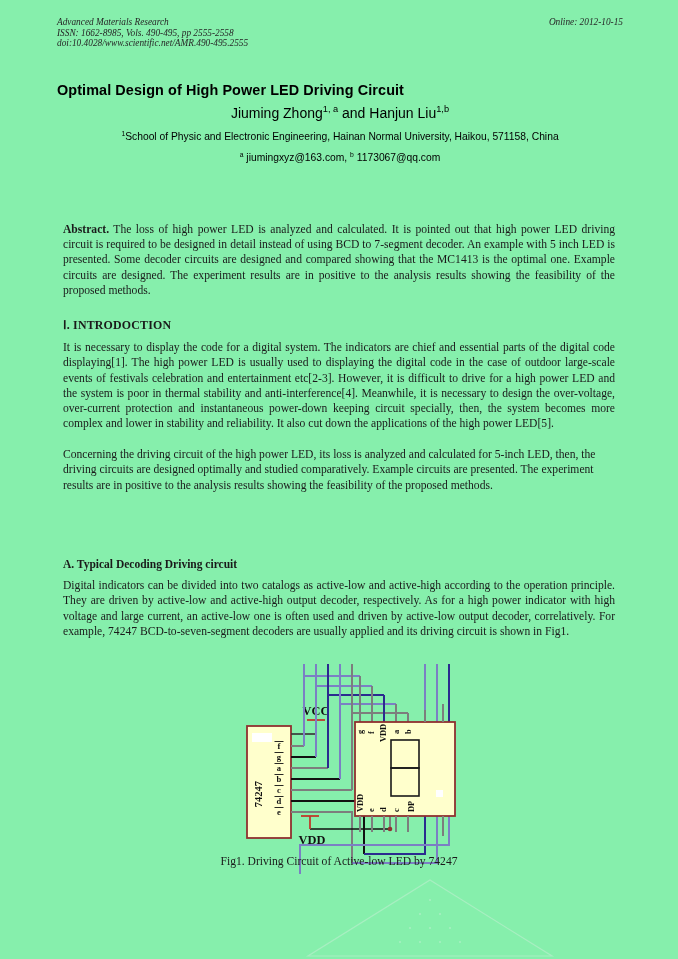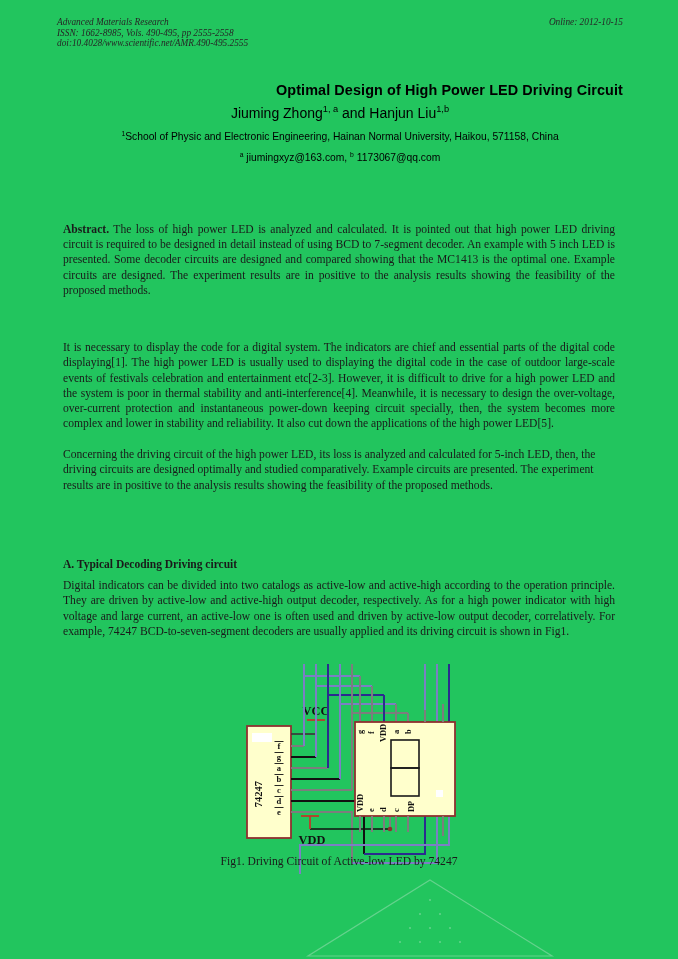--- a/index.html
+++ b/index.html
@@ -5,21 +5,21 @@
 <style>
   html, body {
     margin: 0;
     padding: 0;
     background: #6e6e6e;
   }
   .page {
     position: relative;
     width: 678px;
     height: 959px;
-    background: #22c55e;
+    background: #86efac;
     overflow: hidden;
     font-family: "Liberation Serif", "DejaVu Serif", serif;
     color: #1a1a1a;
     box-sizing: border-box;
   }
 
   
   .runhead {
     position: absolute;
     left: 57px;
@@ -39,21 +39,21 @@
   .runhead-left { white-space: nowrap; }
   .runhead-right { white-space: nowrap; }
   .runhead-line { white-space: nowrap; display: block; }
 
   
   .title {
     position: absolute;
     left: 57px;
     top: 82px;
     width: 566px;
-    text-align: right;
+    text-align: left;
     font-family: "Liberation Sans", sans-serif;
     font-weight: bold;
     font-size: 14.4px;
     letter-spacing: 0.1px;
     color: #000;
   }
   .authors {
     position: absolute;
     left: 57px;
     top: 105px;
@@ -198,20 +198,21 @@
 
   <div class="emails">
     <sup class="sm">a</sup><span> jiumingxyz@163.com, </span><sup class="sm">b</sup><span> 1173067@qq.com</span>
   </div>
 
 
   <div class="abstract">
     <b>Abstract.</b><span> The loss of high power LED is analyzed and calculated. It is pointed out that high power LED driving circuit is required to be designed in detail instead of using BCD to 7-segment decoder. An example with 5 inch LED is presented. Some decoder circuits are designed and compared showing that the MC1413 is the optimal one. Example circuits are designed. The experiment results are in positive to the analysis results showing the feasibility of the proposed methods.</span>
   </div>
 
+  <div class="h1" style="top:318px;">Ⅰ. INTRODOCTION</div>
   <div class="para" style="top:340px;">It is necessary to display the code for a digital system. The indicators are chief and essential parts of the digital code displaying[1]. The high power LED is usually used to displaying the digital code in the case of outdoor large-scale events of festivals celebration and entertainment etc[2-3]. However, it is difficult to drive for a high power LED and the system is poor in thermal stability and anti-interference[4]. Meanwhile, it is necessary to design the over-voltage, over-current protection and instantaneous power-down keeping circuit specially, then, the system becomes more complex and lower in stability and reliability. It also cut down the applications of the high power LED[5].</div>
   <div class="para noj" style="top:447px;">Concerning the driving circuit of the high power LED, its loss is analyzed and calculated for 5-inch LED, then, the driving circuits are designed optimally and studied comparatively. Example circuits are presented. The experiment results are in positive to the analysis results showing the feasibility of the proposed methods.</div>
 
   <div class="h2" style="top:558px;">A. Typical Decoding Driving circuit</div>
   <div class="para" style="top:578px;">Digital indicators can be divided into two catalogs as active-low and active-high according to the operation principle. They are driven by active-low and active-high output decoder, respectively. As for a high power indicator with high voltage and large current, an active-low one is often used and driven by active-low output decoder, correlatively. For example, 74247 BCD-to-seven-segment decoders are usually applied and its driving circuit is shown in Fig1.</div>
 
   <div class="figure-wrap">
     <svg class="circuit" width="678" height="210" viewBox="0 0 678 210" xmlns="http://www.w3.org/2000/svg">
       <defs>
         <style>

